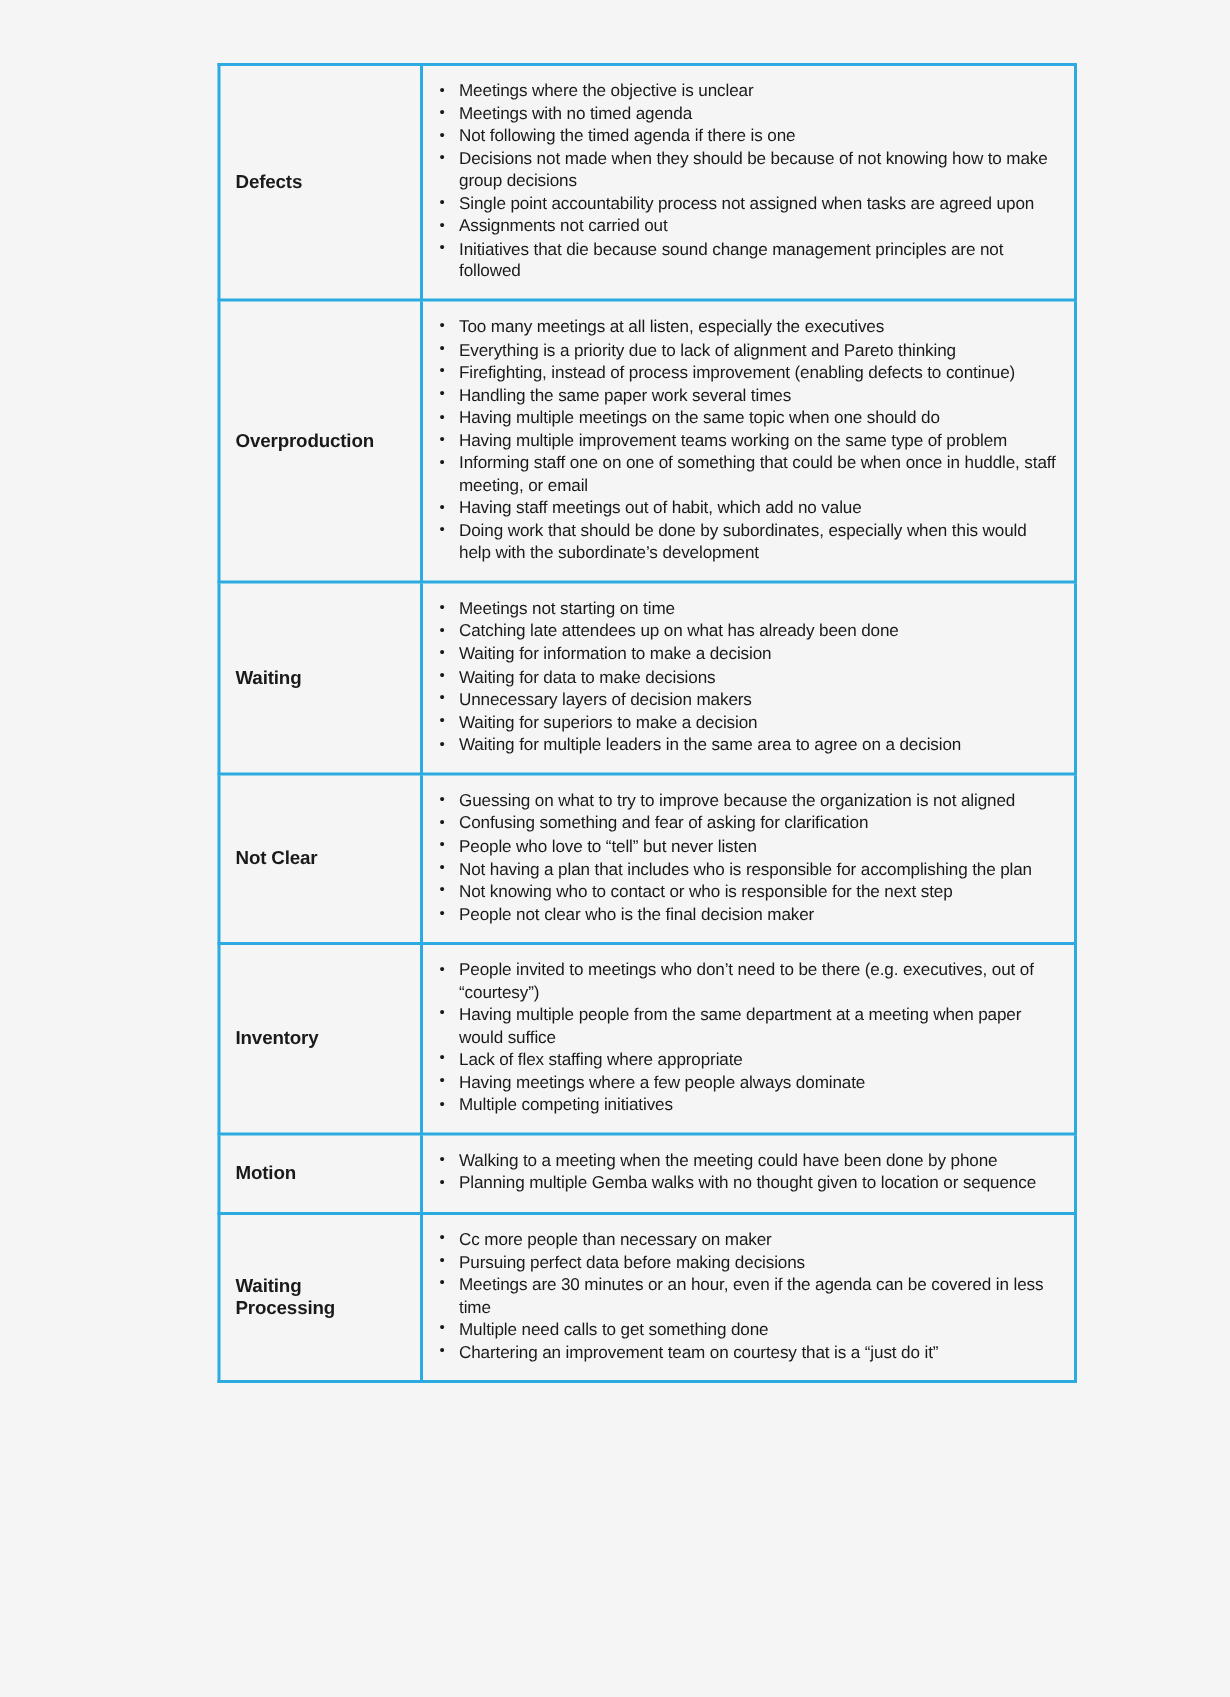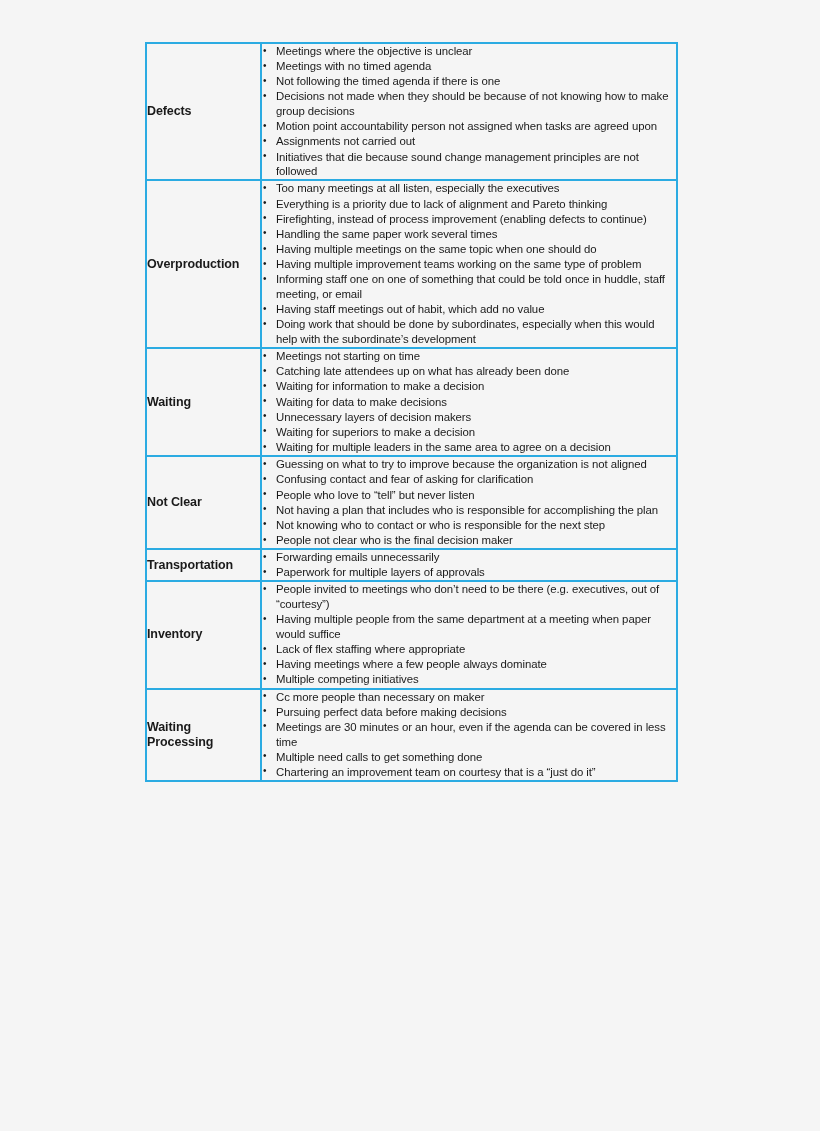--- a/index.html
+++ b/index.html
@@ -30,21 +30,21 @@
     width: 531px;
     border-collapse: collapse;
     table-layout: fixed;
     background: #f5f5f5;
   }
 
   #waste-table td {
     border: 2px solid #2babe2;
     background: #f5f5f5;
     vertical-align: middle;
-    padding: 0;
+    padding: 10px;
   }
 
   td.waste-label {
     width: 113px;
     font-size: 12.5px;
     font-weight: bold;
     color: #1a1a1a;
     line-height: 1.22;
     padding: 4px 6px 4px 8px;
     letter-spacing: -0.1px;
@@ -90,37 +90,37 @@
   <table id="waste-table">
     <tbody>
         <tr>
           <td class="waste-label">Defects</td>
           <td class="waste-items">
             <ul class="item-list">
               <li>Meetings where the objective is unclear</li>
               <li>Meetings with no timed agenda</li>
               <li>Not following the timed agenda if there is one</li>
               <li>Decisions not made when they should be because of not knowing how to make group decisions</li>
-              <li>Motion point accountability person not assigned when tasks are agreed upon</li>
+              <li>Single point accountability process not assigned when tasks are agreed upon</li>
               <li>Assignments not carried out</li>
               <li>Initiatives that die because sound change management principles are not followed</li>
             </ul>
           </td>
         </tr>
         <tr>
           <td class="waste-label">Overproduction</td>
           <td class="waste-items">
             <ul class="item-list">
               <li>Too many meetings at all listen, especially the executives</li>
               <li>Everything is a priority due to lack of alignment and Pareto thinking</li>
               <li>Firefighting, instead of process improvement (enabling defects to continue)</li>
               <li>Handling the same paper work several times</li>
               <li>Having multiple meetings on the same topic when one should do</li>
               <li>Having multiple improvement teams working on the same type of problem</li>
-              <li>Informing staff one on one of something that could be told once in huddle, staff meeting, or email</li>
+              <li>Informing staff one on one of something that could be when once in huddle, staff meeting, or email</li>
               <li>Having staff meetings out of habit, which add no value</li>
               <li>Doing work that should be done by subordinates, especially when this would help with the subordinate’s development</li>
             </ul>
           </td>
         </tr>
         <tr>
           <td class="waste-label">Waiting</td>
           <td class="waste-items">
             <ul class="item-list">
               <li>Meetings not starting on time</li>
@@ -131,46 +131,46 @@
               <li>Waiting for superiors to make a decision</li>
               <li>Waiting for multiple leaders in the same area to agree on a decision</li>
             </ul>
           </td>
         </tr>
         <tr>
           <td class="waste-label">Not Clear</td>
           <td class="waste-items">
             <ul class="item-list">
               <li>Guessing on what to try to improve because the organization is not aligned</li>
-              <li>Confusing contact and fear of asking for clarification</li>
+              <li>Confusing something and fear of asking for clarification</li>
               <li>People who love to “tell” but never listen</li>
               <li>Not having a plan that includes who is responsible for accomplishing the plan</li>
               <li>Not knowing who to contact or who is responsible for the next step</li>
               <li>People not clear who is the final decision maker</li>
-            </ul>
-          </td>
-        </tr>
-        <tr>
-          <td class="waste-label">Transportation</td>
-          <td class="waste-items">
-            <ul class="item-list">
-              <li>Forwarding emails unnecessarily</li>
-              <li>Paperwork for multiple layers of approvals</li>
             </ul>
           </td>
         </tr>
         <tr>
           <td class="waste-label">Inventory</td>
           <td class="waste-items">
             <ul class="item-list">
               <li>People invited to meetings who don’t need to be there (e.g. executives, out of “courtesy”)</li>
               <li>Having multiple people from the same department at a meeting when paper would suffice</li>
               <li>Lack of flex staffing where appropriate</li>
               <li>Having meetings where a few people always dominate</li>
               <li>Multiple competing initiatives</li>
+            </ul>
+          </td>
+        </tr>
+        <tr>
+          <td class="waste-label">Motion</td>
+          <td class="waste-items">
+            <ul class="item-list">
+              <li>Walking to a meeting when the meeting could have been done by phone</li>
+              <li>Planning multiple Gemba walks with no thought given to location or sequence</li>
             </ul>
           </td>
         </tr>
         <tr>
           <td class="waste-label">Waiting Processing</td>
           <td class="waste-items">
             <ul class="item-list">
               <li>Cc more people than necessary on maker</li>
               <li>Pursuing perfect data before making decisions</li>
               <li>Meetings are 30 minutes or an hour, even if the agenda can be covered in less time</li>

